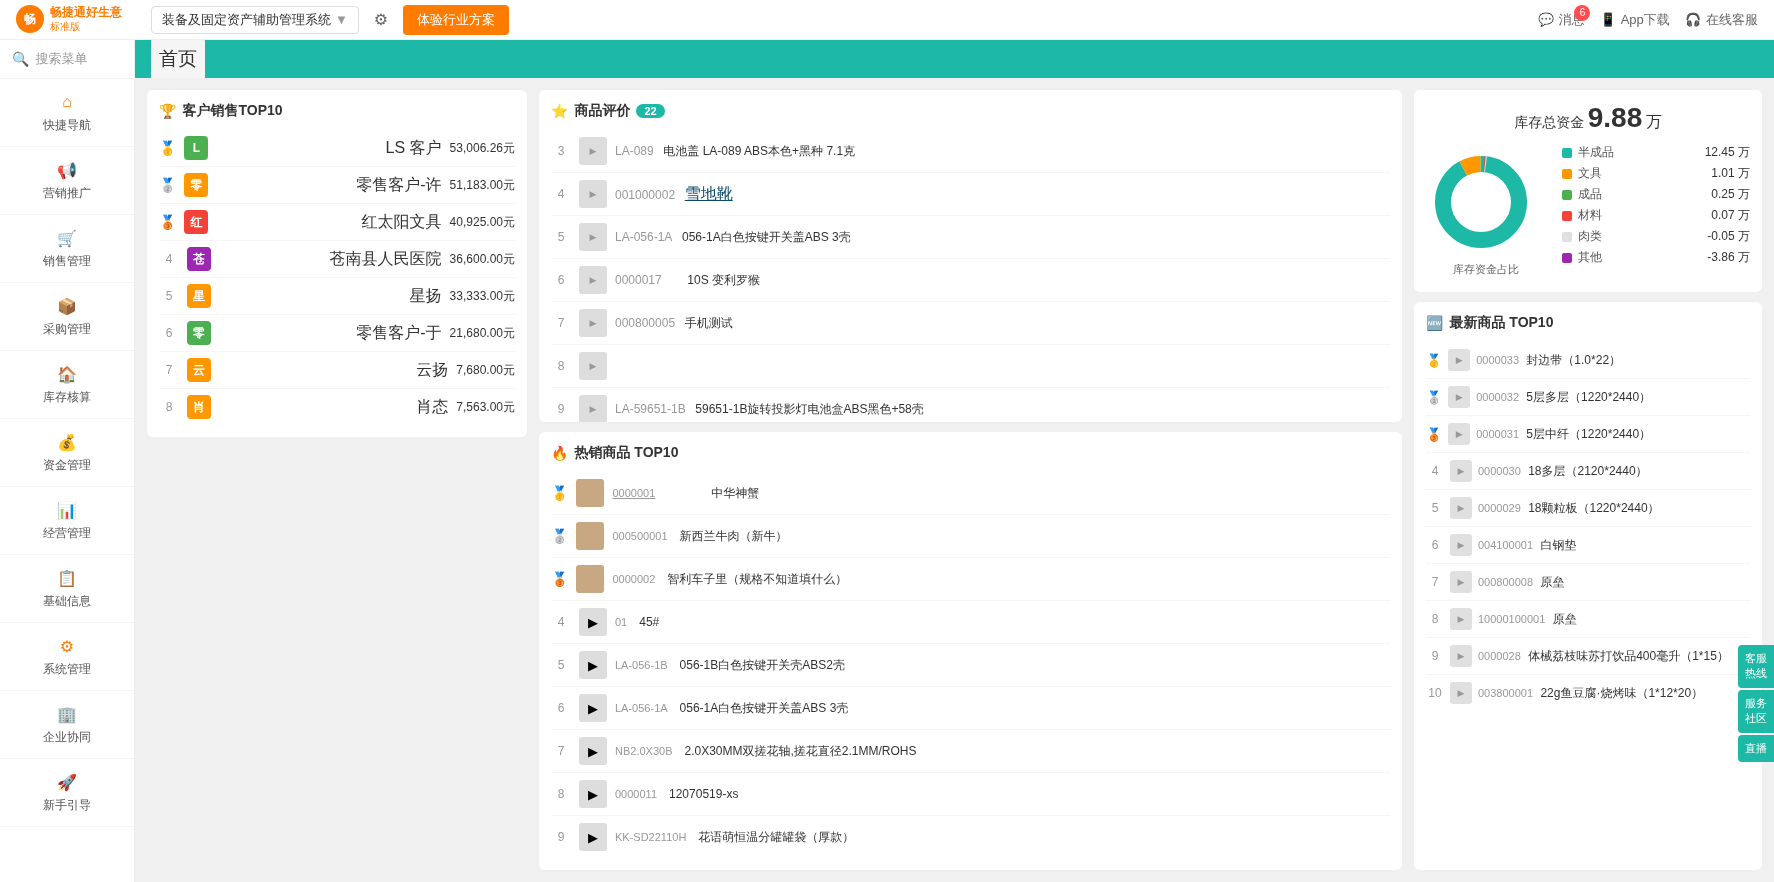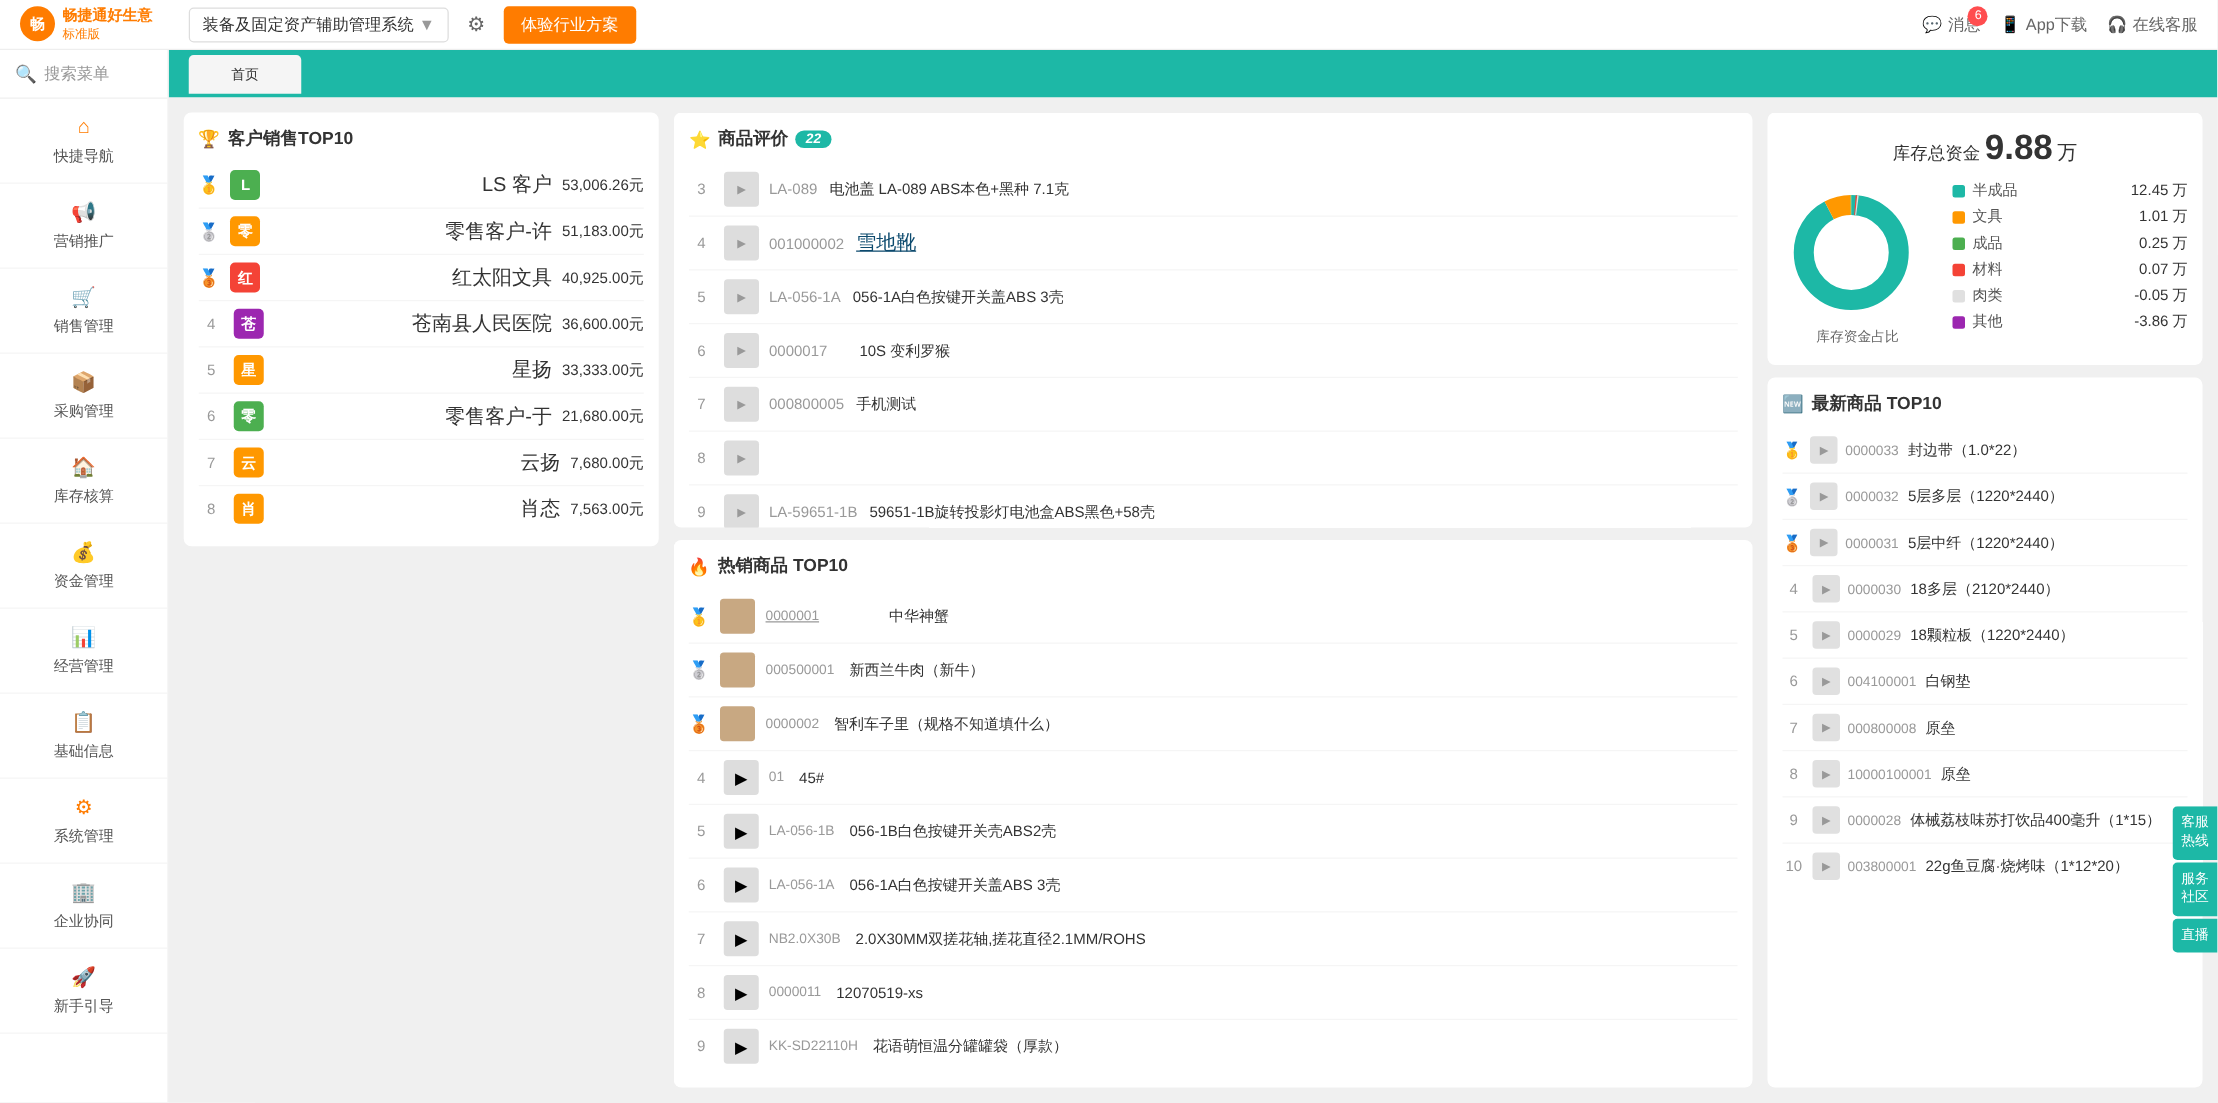--- a/index.html
+++ b/index.html
@@ -26,21 +26,21 @@
     .sidebar-search { padding: 10px 12px; display: flex; align-items: center; gap: 6px; border-bottom: 1px solid #f0f0f0; cursor: pointer; }
     .sidebar-search-icon { color: #999; font-size: 14px; }
     .sidebar-search-text { color: #999; font-size: 13px; }
     .sidebar-item { display: flex; flex-direction: column; align-items: center; padding: 12px 8px; cursor: pointer; gap: 4px; border-bottom: 1px solid #f5f5f5; transition: background 0.2s; }
     .sidebar-item-icon { width: 22px; height: 22px; display: flex; align-items: center; justify-content: center; color: #ff7c00; font-size: 16px; }
     .sidebar-item-label { font-size: 12px; color: #555; }
 
     
     .main { flex: 1; display: flex; flex-direction: column; overflow: hidden; }
     .main-tabs { background: #1db8a6; height: 38px; display: flex; align-items: center; padding: 0 16px; }
-    .main-tab { padding: 8px 34px; color: white; font-size: 11px; cursor: pointer; border-radius: 4px 4px 0 0; }
+    .main-tab { padding: 8px 8px; color: white; font-size: 19px; cursor: pointer; border-radius: 4px 4px 0 0; }
     .main-tab.active { background: #f5f5f5; color: #333; }
 
     .main-content { flex: 1; overflow-y: auto; padding: 12px; display: flex; gap: 12px; background: #f0f0f0; }
 
     
     .col-left { width: 380px; flex-shrink: 0; display: flex; flex-direction: column; gap: 10px; }
     .col-mid { flex: 1; display: flex; flex-direction: column; gap: 10px; }
     .col-right { width: 348px; flex-shrink: 0; display: flex; flex-direction: column; gap: 10px; }
 
     
@@ -247,21 +247,21 @@
   </div>
             </div>
         </div>
       </div>
 
       <div class="col-mid">
         <div class="card" style="max-height:340px;overflow-y:auto;">
           <div class="card-title">
             <span>⭐</span>
             <span>商品评价</span>
-            <span style="background:#1db8a6;color:white;border-radius:10px;padding:1px 8px;font-size:11px;font-style:italic;">22</span>
+            <span style="background:#1db8a6;color:white;border-radius:10px;padding:1px 8px;font-size:11px;">22</span>
           </div>
           <div id="product-ranking-list">
               <div class="product-list-item">
     <span style="width:20px;text-align:center;color:#999;font-size:12px;">3</span>
     <div class="product-img-placeholder" style="font-size:9px;color:#999;">▶</div>
     <div style="flex:1;">
       <span style="font-size:12px;color:#999;margin-right:6px;">LA-089</span>
       <span style="font-size:12px;color:#333;">电池盖 LA-089 ABS本色+黑种 7.1克</span>
     </div>
   </div>

